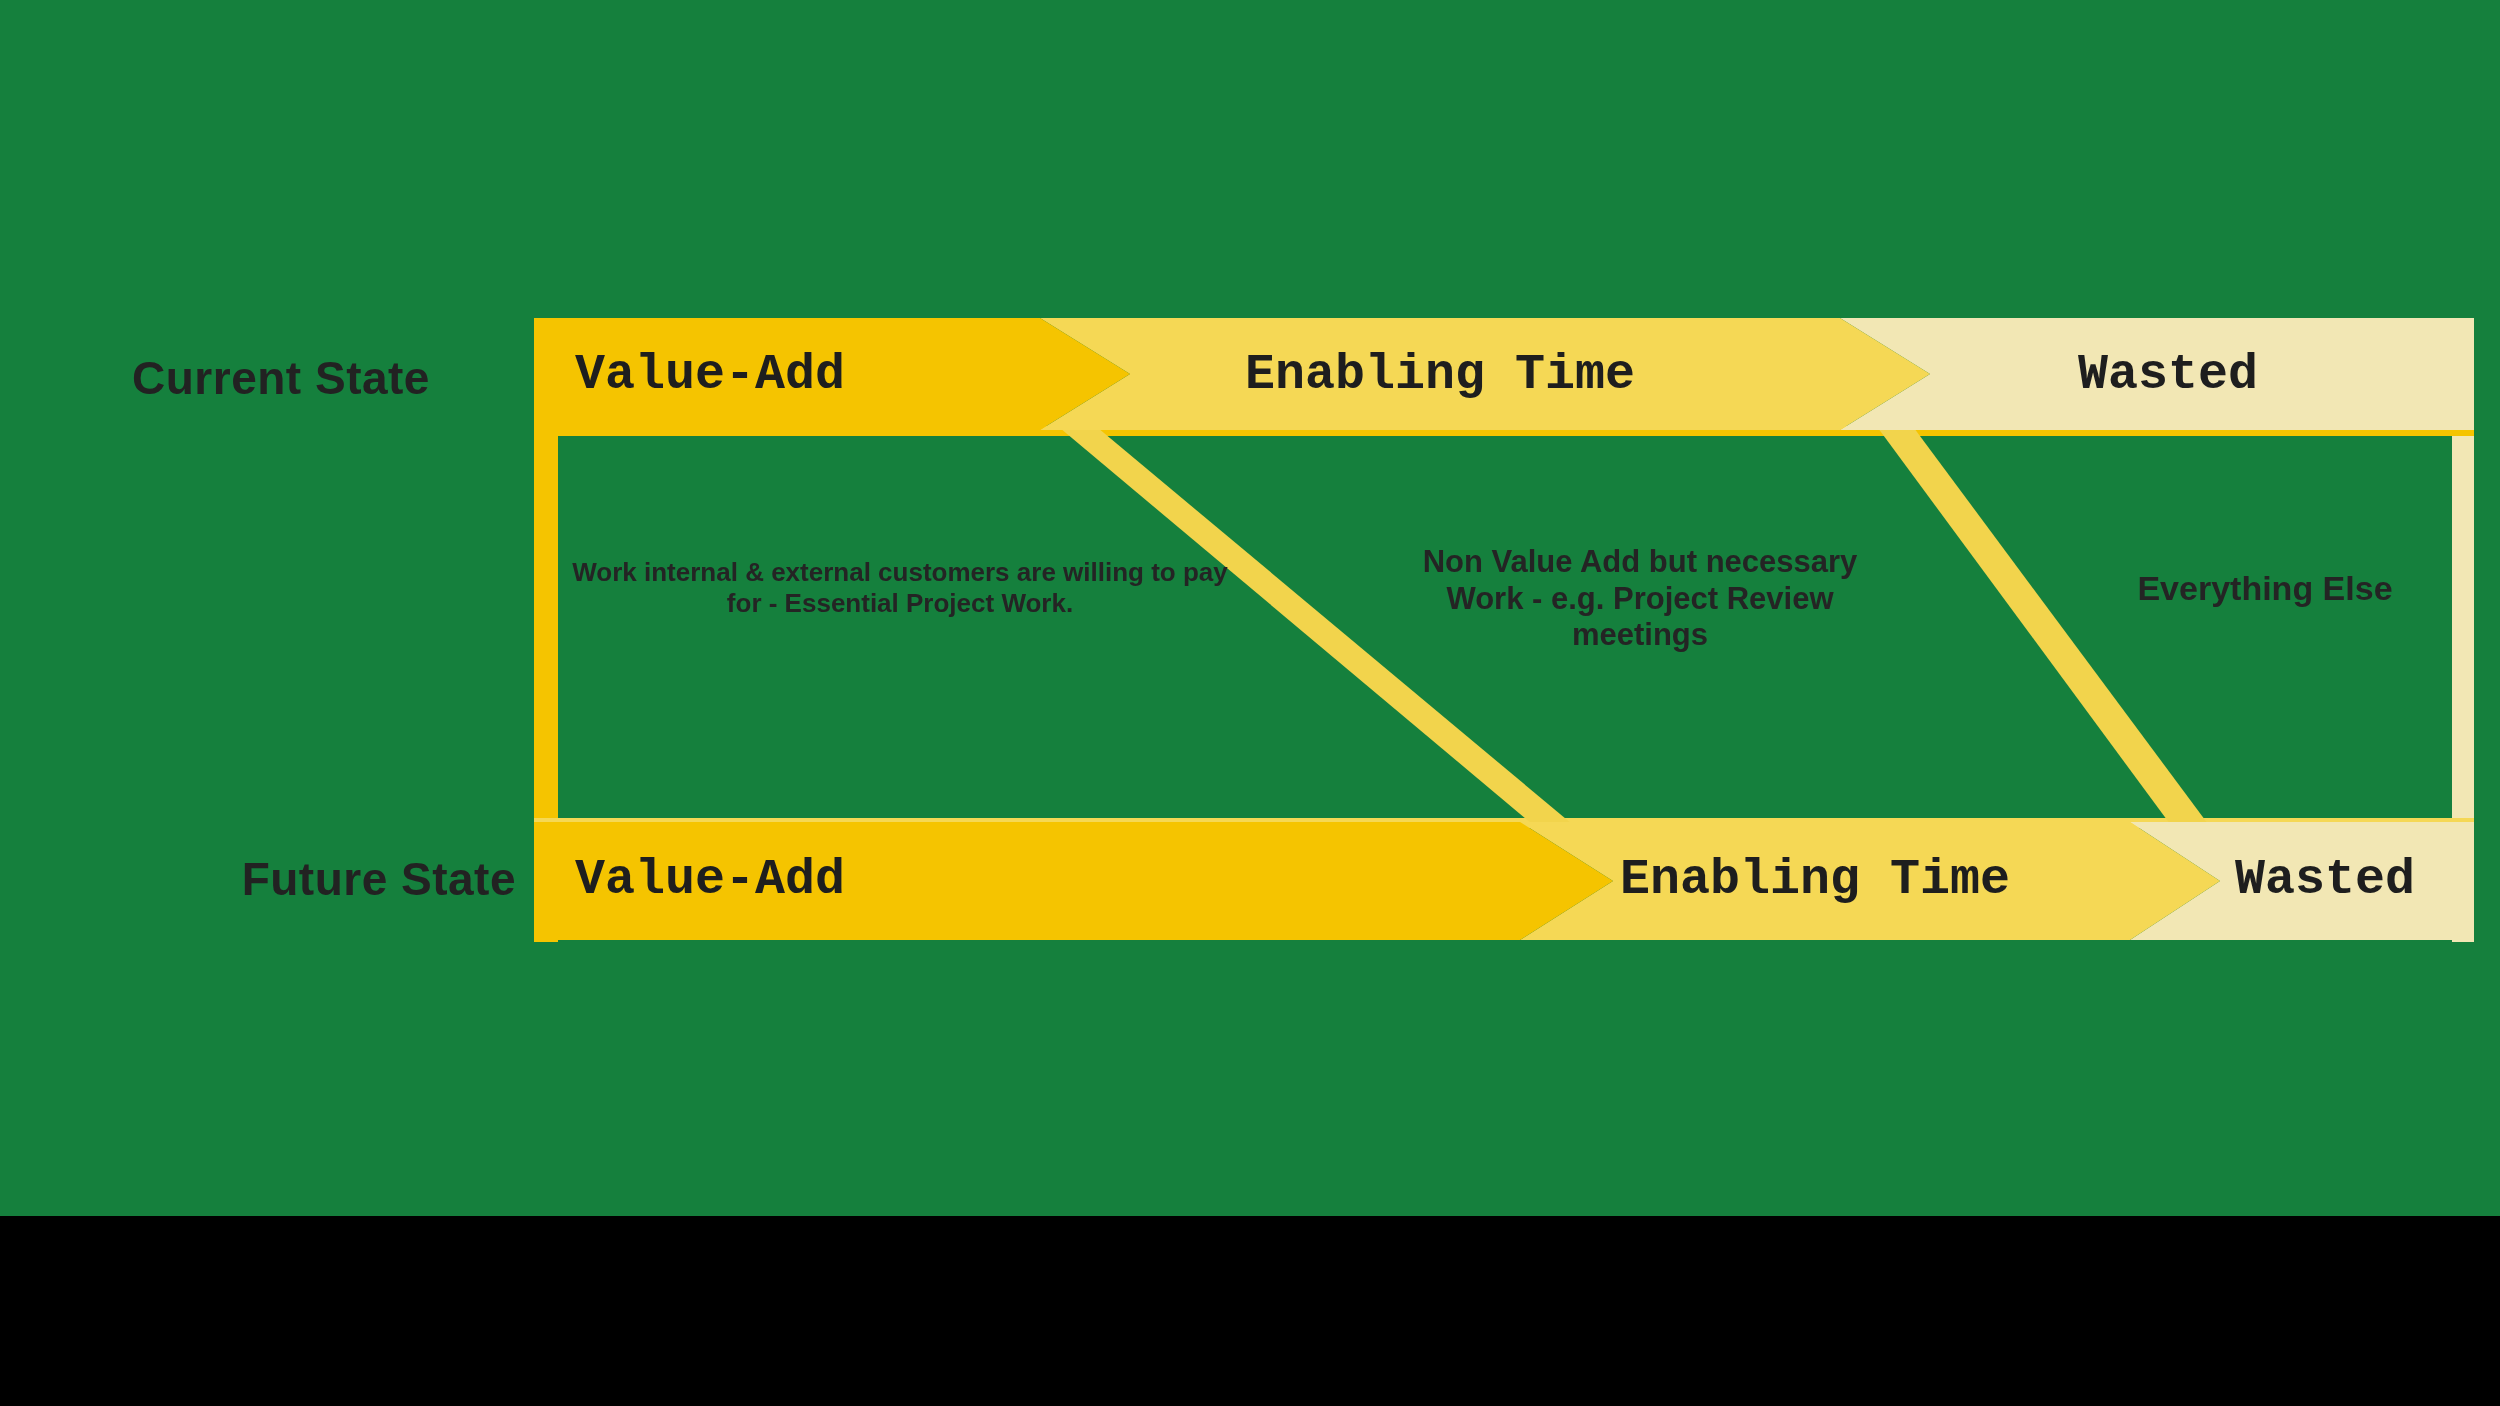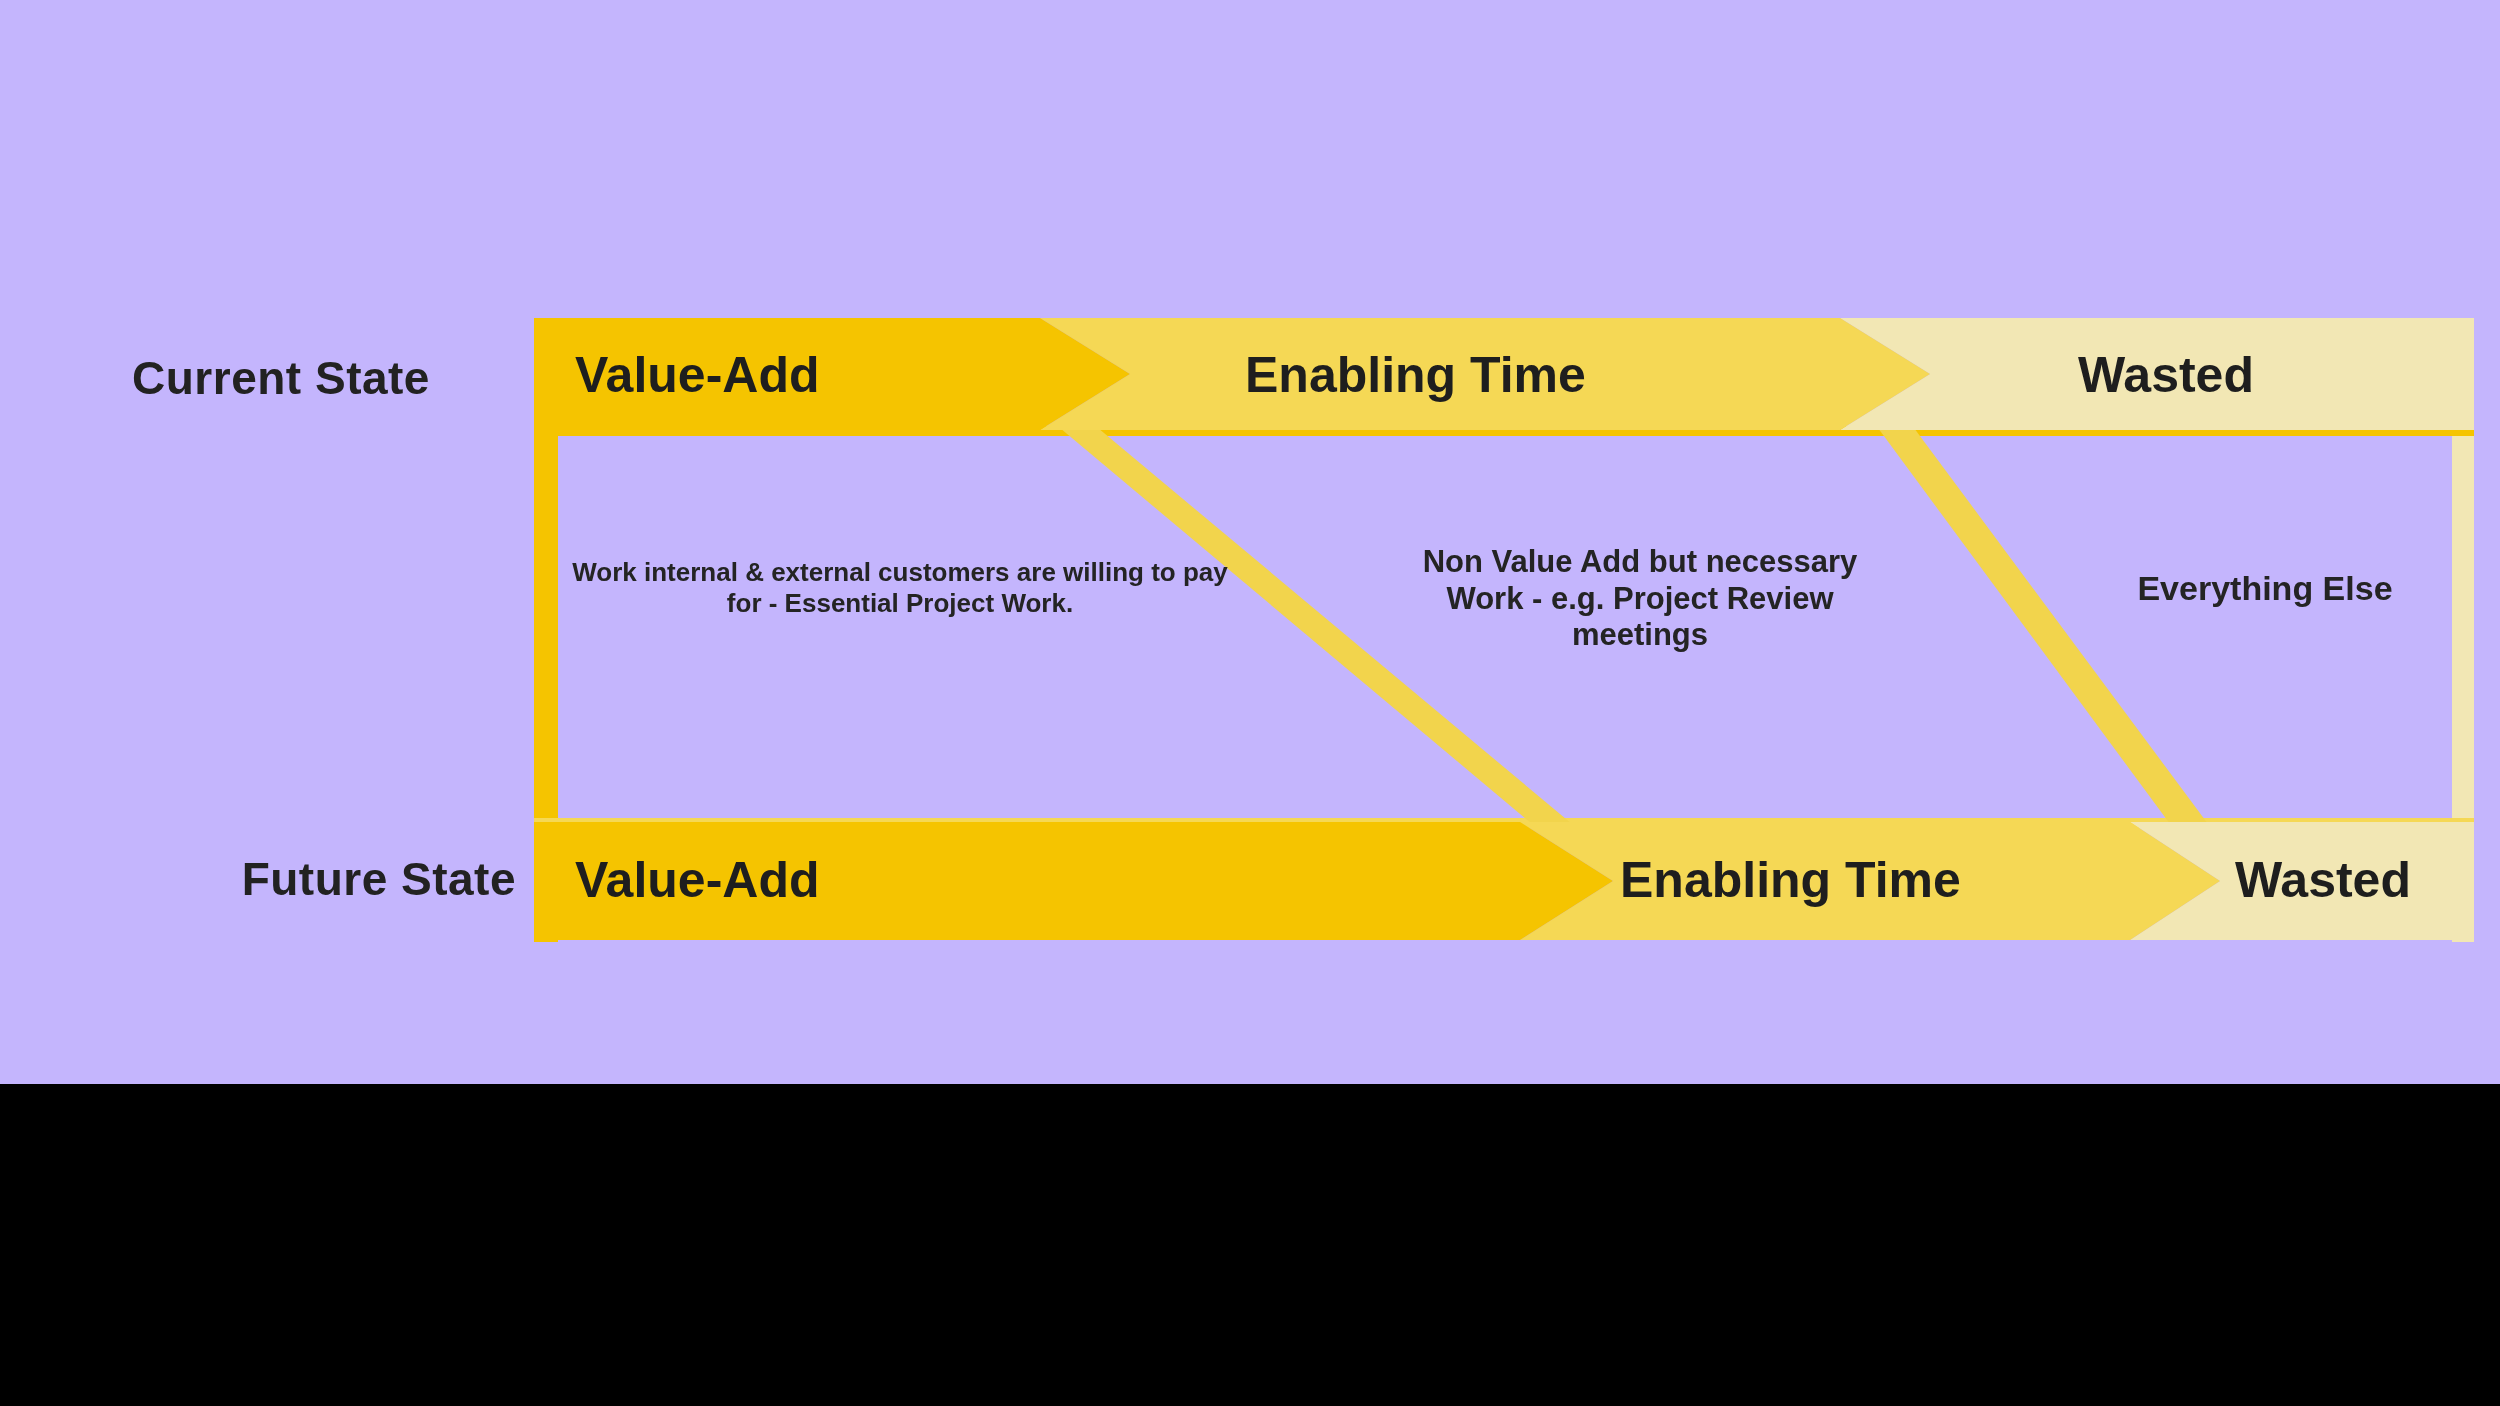--- a/index.html
+++ b/index.html
@@ -9,22 +9,22 @@
   }
   body {
     width: 2500px;
     height: 1406px;
     overflow: hidden;
     font-family: "Liberation Sans", sans-serif;
   }
   #stage {
     position: relative;
     width: 2500px;
-    height: 1084px;
-    background: #c4b5fd;
+    height: 1216px;
+    background: #15803d;
   }
   #diagram-svg {
     position: absolute;
     left: 0;
     top: 0;
     width: 2500px;
     height: 1406px;
   }
 
   
@@ -46,21 +46,21 @@
   #label-future-state {
     left: 46px;
     top: 852px;
     width: 470px;
     text-align: right;
   }
 
   
   .band-label {
     position: absolute;
-    font-family: Liberation Sans, sans-serif;
+    font-family: Liberation Mono, monospace;
     font-weight: bold;
     color: #1e1e1e;
     white-space: nowrap;
     line-height: 1;
   }
   .band-label.top  { font-size: 50px; }
   .band-label.bottom { font-size: 50px; }
 
   #top-label-value-add   { left: 575px;  top: 350px; }
   #top-label-enabling    { left: 1245px; top: 350px; }

